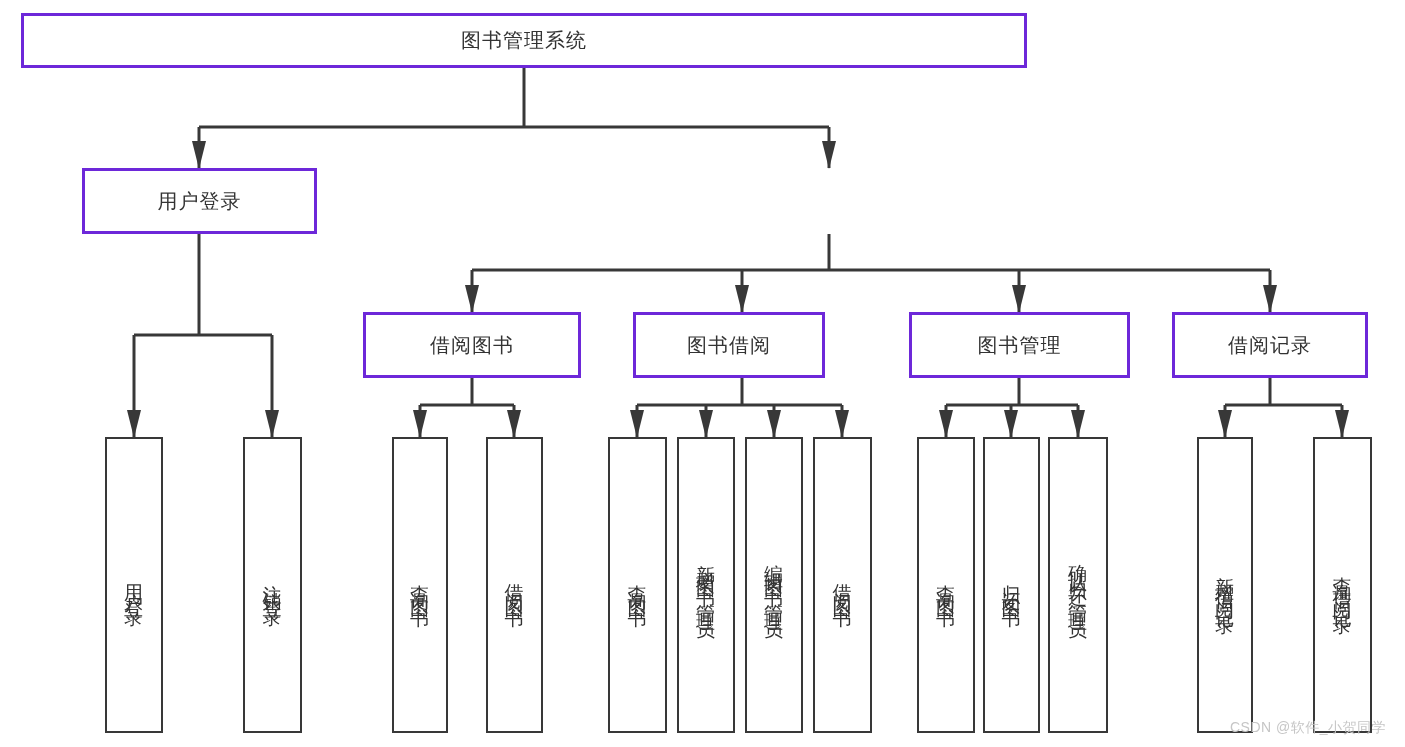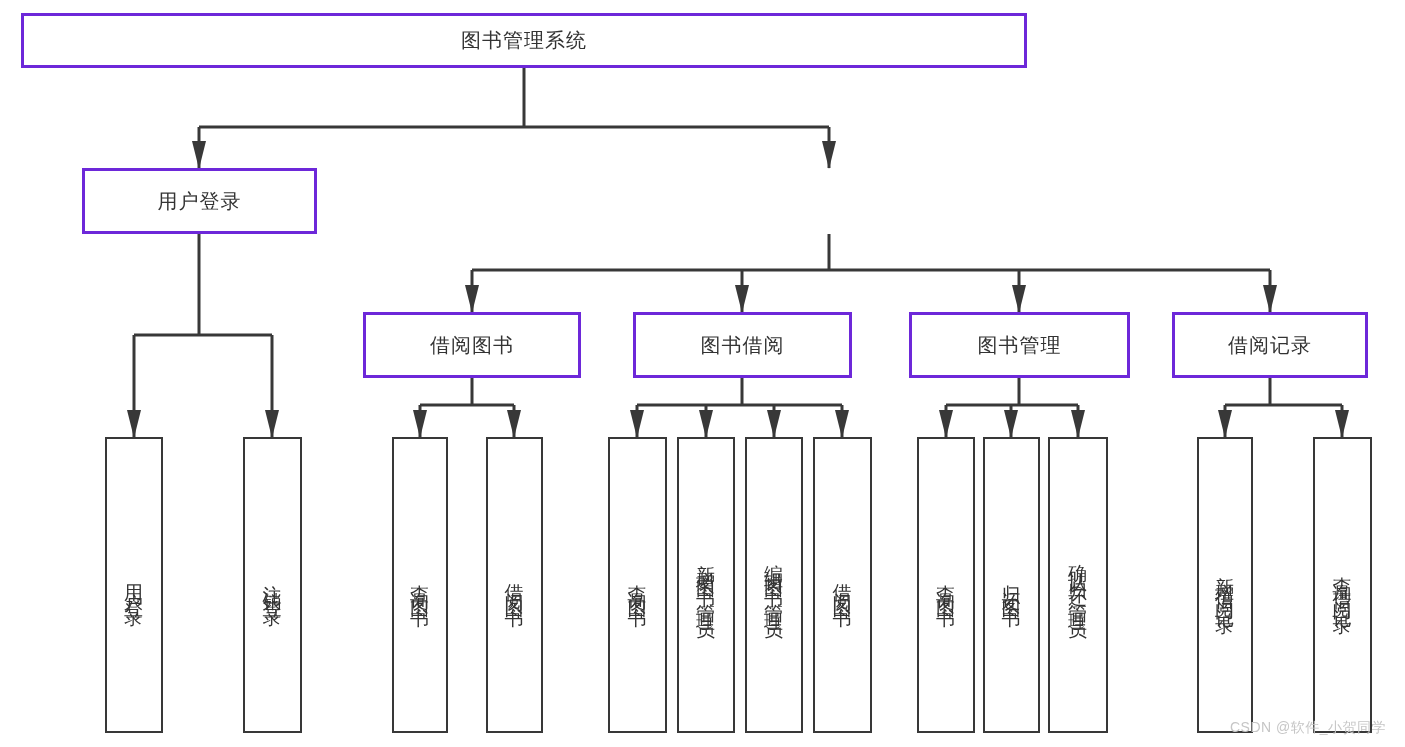--- a/index.html
+++ b/index.html
@@ -99,21 +99,21 @@
     <span>图书管理系统</span>
   </div>
 
   <div class="hbox" style="left:82px; top:168px; width:235px; height:66px">
     <span>用户登录</span>
   </div>
 
   <div class="hbox" style="left:363px; top:312px; width:218px; height:66px">
     <span>借阅图书</span>
   </div>
-  <div class="hbox" style="left:633px; top:312px; width:219px; height:66px">
+  <div class="hbox" style="left:633px; top:312px; width:192px; height:66px">
     <span>图书借阅</span>
   </div>
   <div class="hbox" style="left:909px; top:312px; width:221px; height:66px">
     <span>图书管理</span>
   </div>
   <div class="hbox" style="left:1172px; top:312px; width:196px; height:66px">
     <span>借阅记录</span>
   </div>
 
   <div class="vbox" style="left:105px; width:58px">

